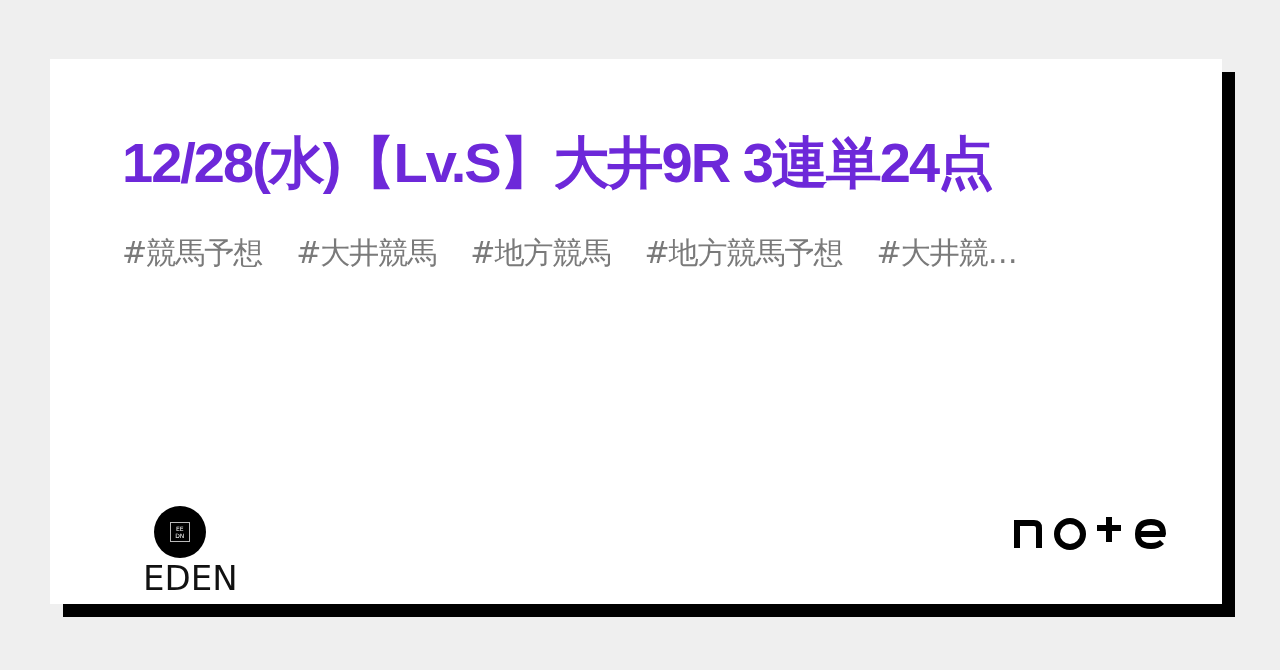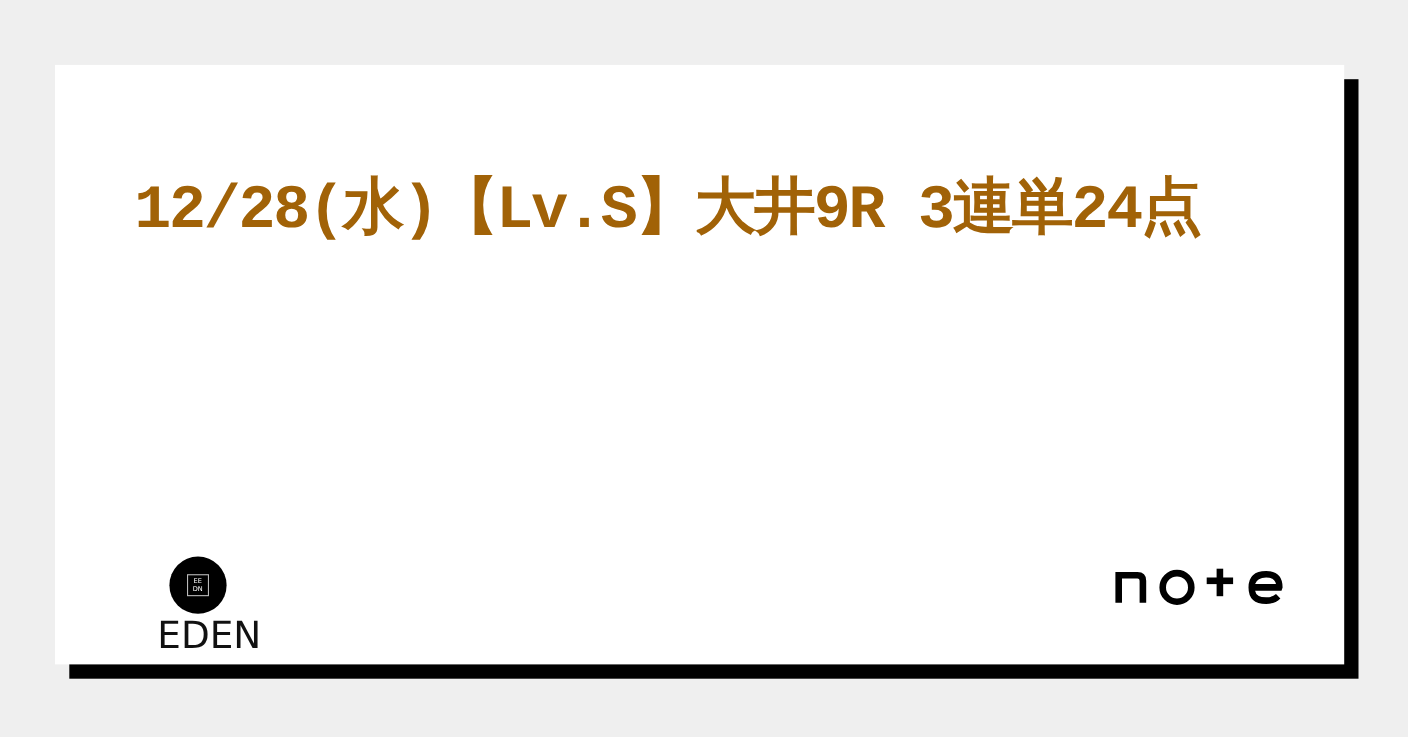--- a/index.html
+++ b/index.html
@@ -22,25 +22,24 @@
       width: 1172px; height: 545px;
       background: #fff;
     }
     .title {
       position: absolute;
       left: 72px; top: 68px;
       width: 1030px;
       font-size: 56px;
       font-weight: bold;
       line-height: 72px;
-      color: #a16207;
+      color: #6d28d9;
       letter-spacing: -2px;
       white-space: nowrap;
-      font-family: Liberation Mono, monospace;
-      margin-top: 28px;
+      font-family: Liberation Sans, sans-serif;
     }
     .tags {
       position: absolute;
       left: 72px; top: 172px;
       width: 1004px;
       font-size: 30px;
       line-height: 44px;
       color: #7a7a7a;
       white-space: nowrap;
       overflow: hidden;
@@ -83,20 +82,23 @@
     }
   </style>
 </head>
 <body>
 
 <div class="shadow"></div>
 
 <div class="card">
   <div class="title">12/28(水)【Lv.S】大井9R 3連単24点</div>
 
+  <div class="tags">
+    <span class="tag">#競馬予想</span><span class="tag">#大井競馬</span><span class="tag">#地方競馬</span><span class="tag">#地方競馬予想</span><span class="tag">#大井競…</span>
+  </div>
 
   <div class="author">
     <div class="avatar">
       <div class="avatar-box">
         <span>EE</span>
         <span>DN</span>
       </div>
     </div>
     <span class="author-name">EDEN</span>
   </div>

